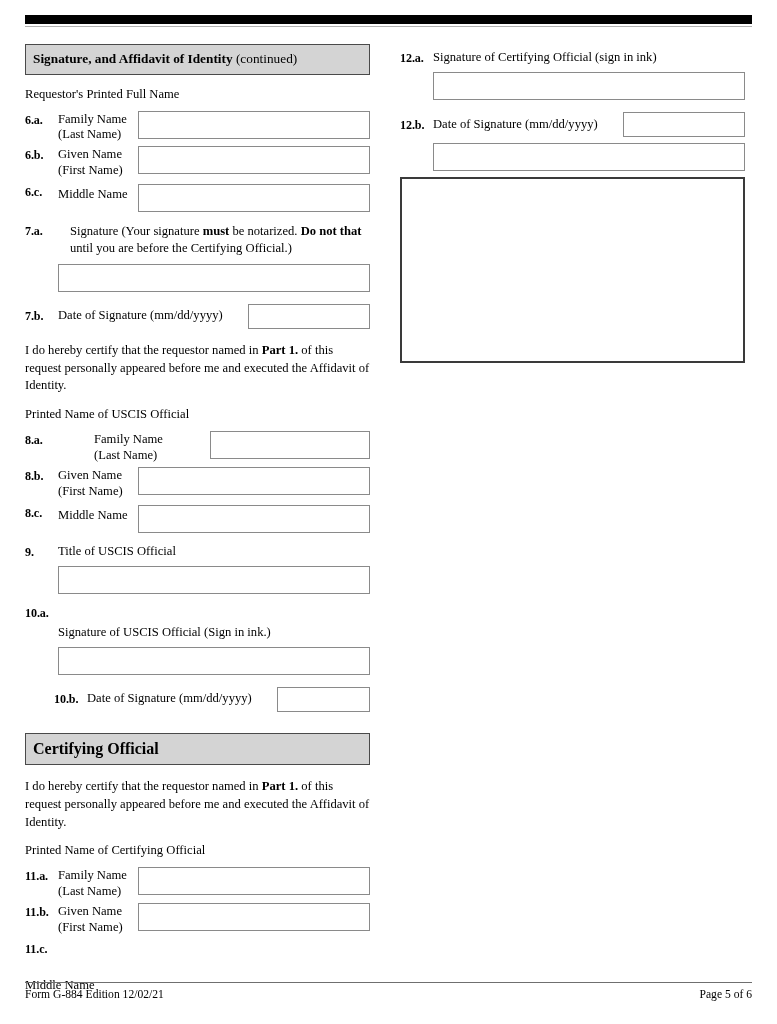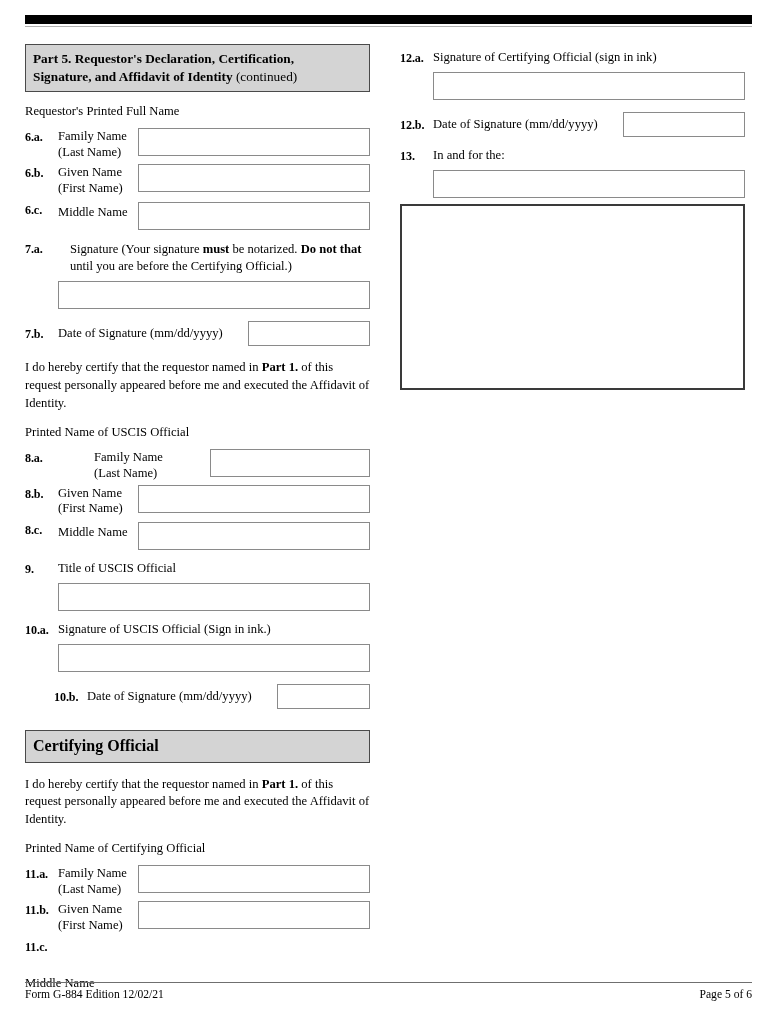--- a/index.html
+++ b/index.html
@@ -76,21 +76,20 @@
 <body>
 
 <div class="page">
 
   <div class="topbar"></div>
   <div class="topbar-thin"></div>
 
   <div class="col-left">
 
     <div class="section-head">
-      <div>Part 5.  Requestor's Declaration, Certification,</div>
       <div><span>Signature, and Affidavit of Identity</span> <span class="normal">(continued)</span></div>
     </div>
 
     <div class="plain" style="margin-top:11px;">Requestor's Printed Full Name</div>
 
     <div class="row" style="margin-top:8px;">
       <div class="num">6.a.</div>
       <div class="lbl" style="width:80px;flex:0 0 80px;">
         <div>Family Name</div>
         <div>(Last Name)</div>
@@ -154,21 +153,21 @@
     </div>
 
     <div class="row" style="margin-top:11px;">
       <div class="num">9.</div>
       <div class="lbl" style="flex:1;">Title of USCIS Official</div>
     </div>
     <div class="inp sig" style="margin-left:33px;margin-top:6px;"></div>
 
     <div class="row" style="margin-top:11px;">
       <div class="num">10.a.</div>
-      <div class="lbl" style="flex:1;">Signature of USCIS Official (Sign in ink.)</div>
+      <div class="lbl" style="flex:1;margin-top:20px;">Signature of USCIS Official (Sign in ink.)</div>
     </div>
     <div class="inp sig" style="margin-left:33px;margin-top:6px;"></div>
 
     <div class="row" style="margin-top:12px;align-items:center;margin-left:29px;">
       <div class="num">10.b.</div>
       <div class="lbl" style="width:190px;flex:0 0 190px;">Date of Signature (mm/dd/yyyy)</div>
       <div class="inp" style="flex:1;"></div>
     </div>
 
     <div class="section-head single" style="margin-top:21px;">Certifying Official</div>
@@ -210,24 +209,20 @@
       <div class="lbl" style="flex:1;">Signature of Certifying Official (sign in ink)</div>
     </div>
     <div class="inp sig" style="margin-left:33px;margin-top:6px;"></div>
 
     <div class="row" style="margin-top:12px;align-items:center;">
       <div class="num">12.b.</div>
       <div class="lbl" style="width:190px;flex:0 0 190px;">Date of Signature (mm/dd/yyyy)</div>
       <div class="inp" style="flex:1;"></div>
     </div>
 
-    <div class="row" style="margin-top:11px;">
-      <div class="num">13.</div>
-      <div class="lbl" style="flex:1;">In and for the:</div>
-    </div>
     <div class="inp sig" style="margin-left:33px;margin-top:6px;"></div>
 
     <div class="seal-box" style="margin-top:6px;height:186px;"></div>
 
   </div>
 
   <div class="footer-rule"></div>
   <div class="footer-left">Form  G-884   Edition   12/02/21</div>
   <div class="footer-right">Page 5 of 6</div>
 

